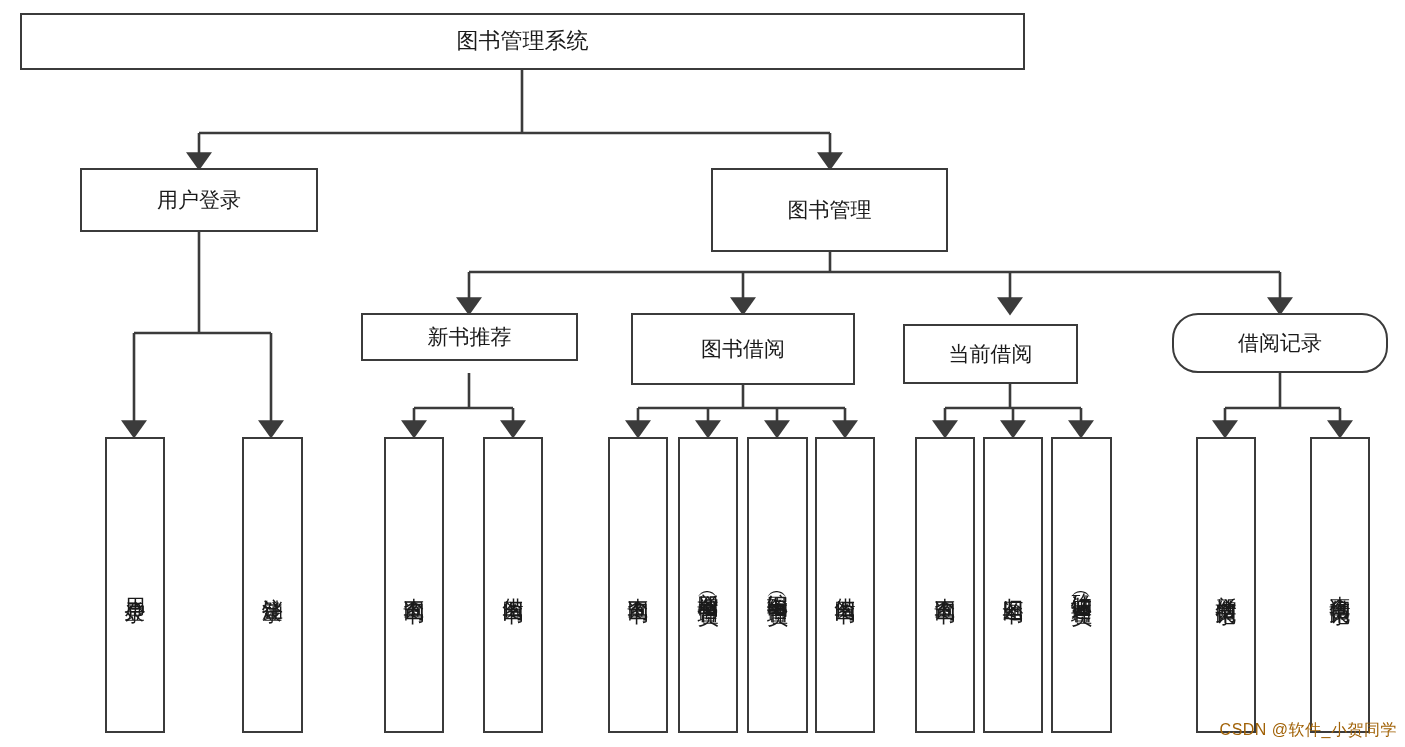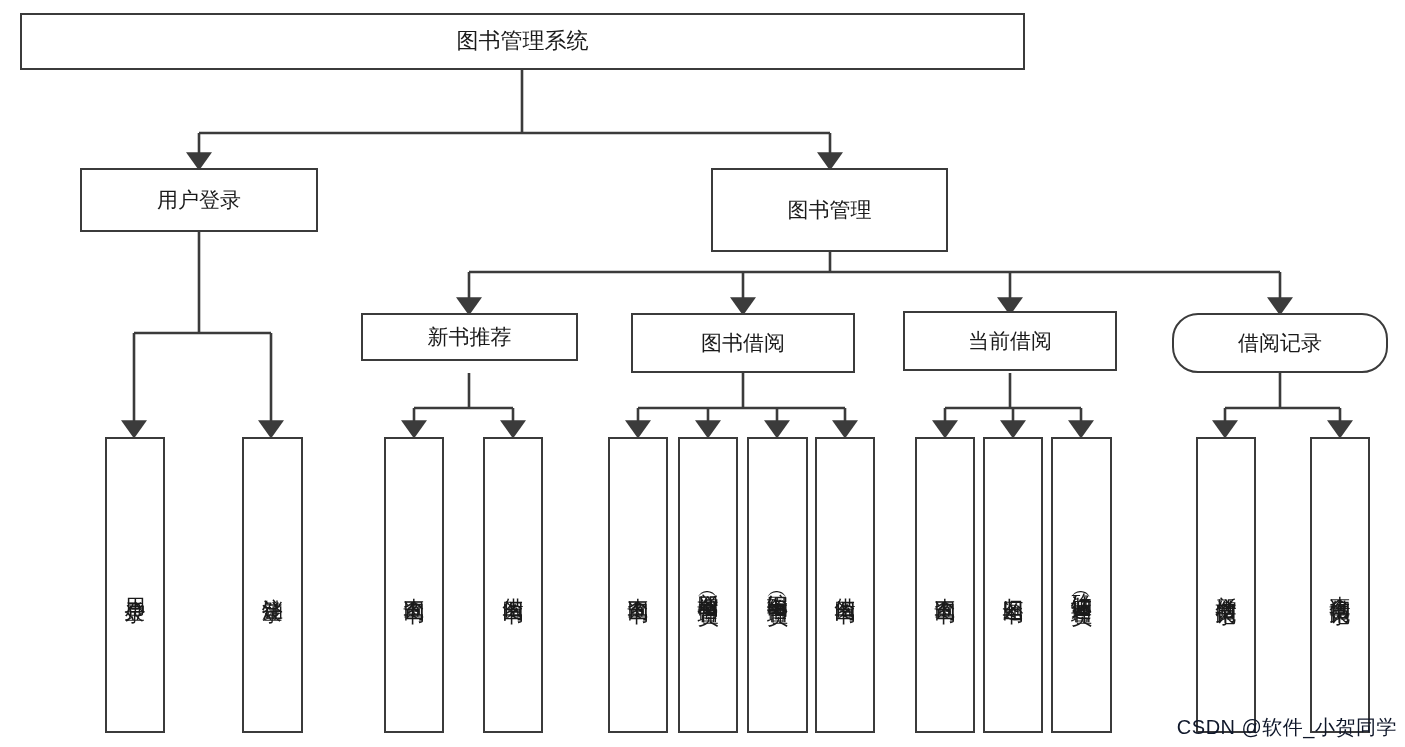--- a/index.html
+++ b/index.html
@@ -59,22 +59,22 @@
     writing-mode: vertical-rl;
     text-orientation: upright;
     letter-spacing: 2px;
     line-height: 1.05;
     white-space: nowrap;
   }
   #watermark {
     position: absolute;
     right: 8px;
     bottom: 6px;
-    font-size: 20px;
-    color: #0f172a;
+    font-size: 16px;
+    color: #a16207;
     letter-spacing: 0.5px;
     z-index: 5;
     white-space: nowrap;
   }
 </style>
 </head>
 <body>
 
 <div id="canvas">
 
@@ -135,24 +135,24 @@
   <div class="node h" style="left:80px; top:168px; width:238px; height:64px;">
     <span class="label">用户登录</span>
   </div>
   <div class="node h" style="left:711px; top:168px; width:237px; height:84px;">
     <span class="label">图书管理</span>
   </div>
 
   <div class="node h" style="left:361px; top:313px; width:217px; height:48px;">
     <span class="label">新书推荐</span>
   </div>
-  <div class="node h" style="left:631px; top:313px; width:224px; height:60px;">
+  <div class="node h" style="left:631px; top:313px; width:224px; height:72px;">
     <span class="label">图书借阅</span>
   </div>
-  <div class="node h" style="left:903px; top:311px; width:214px; height:60px;">
+  <div class="node h" style="left:903px; top:324px; width:175px; height:60px;">
     <span class="label">当前借阅</span>
   </div>
   <div class="node h" style="left:1172px; top:313px; width:216px; height:60px;border-radius:26px;">
     <span class="label">借阅记录</span>
   </div>
 
   <div class="node v" style="left:105px; top:437px; width:60px; height:296px;">
     <span class="label">用户登录</span>
   </div>
   <div class="node v" style="left:242px; top:437px; width:61px; height:296px;">

